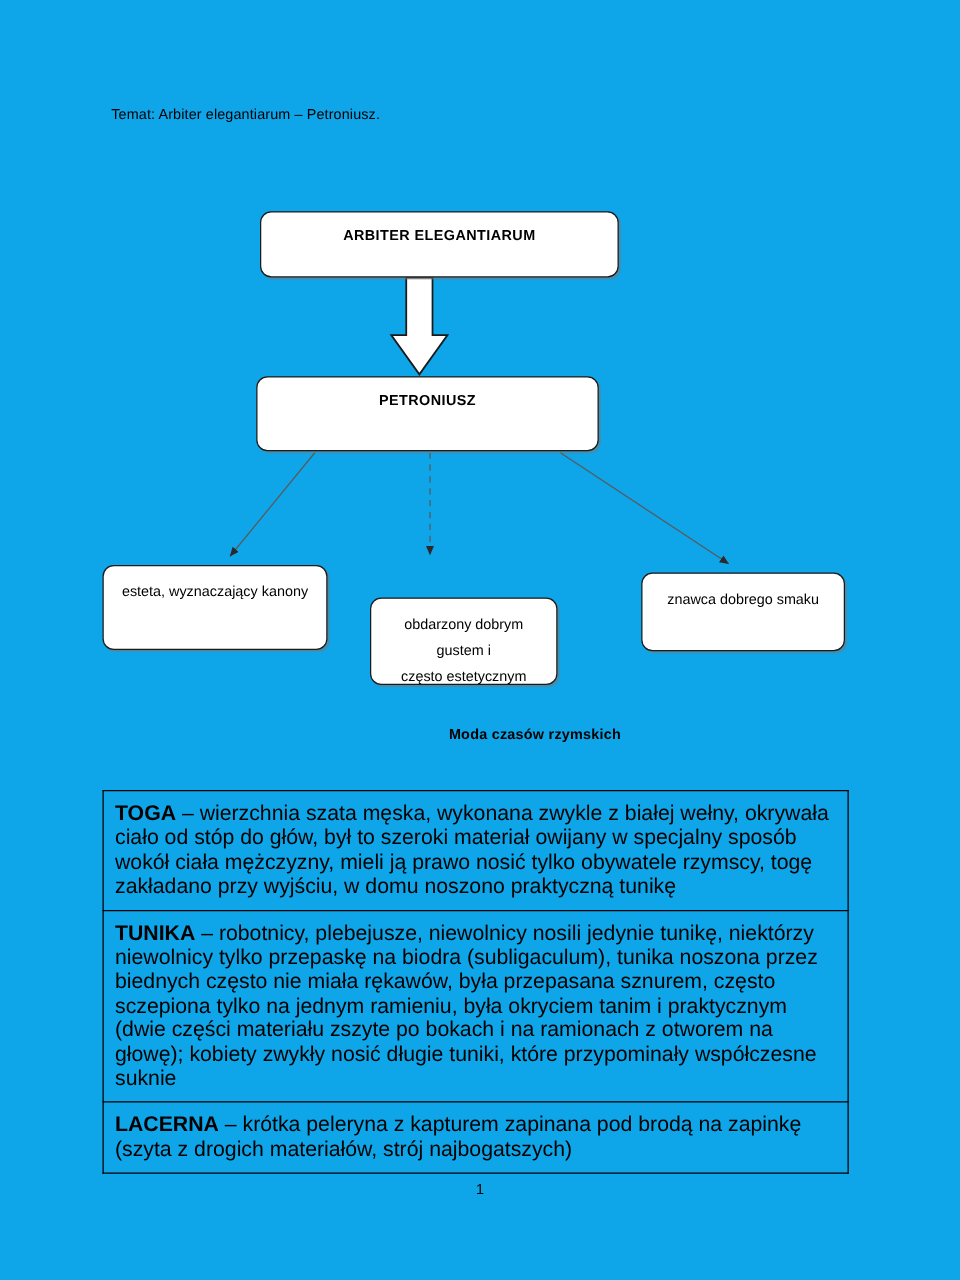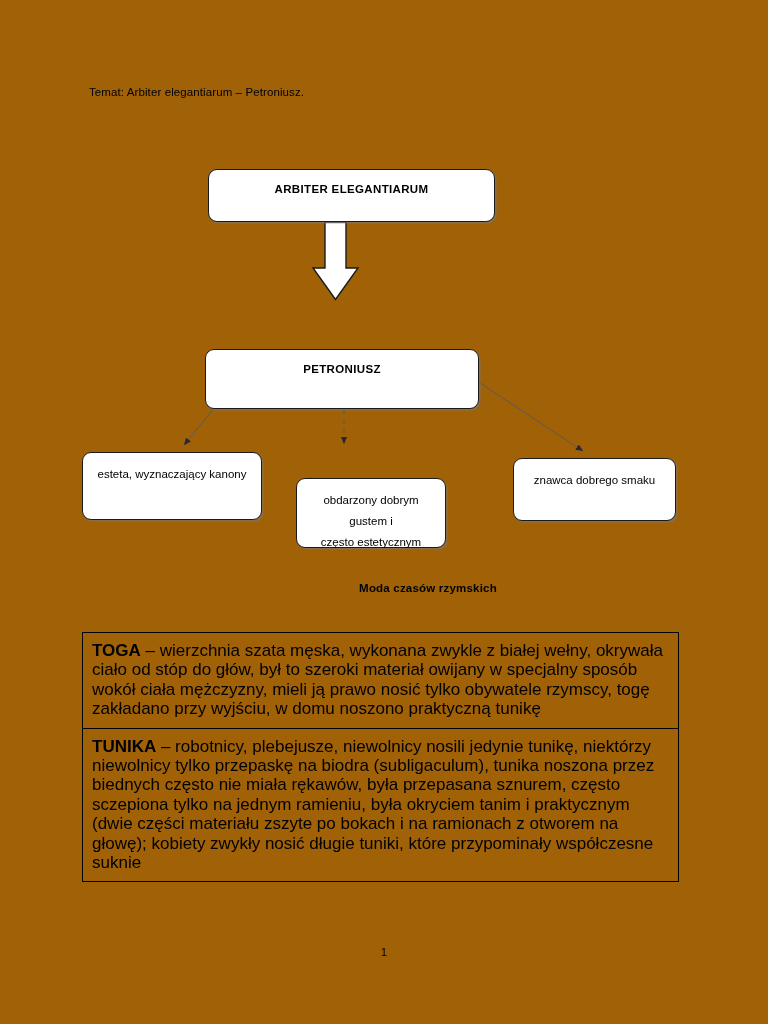--- a/index.html
+++ b/index.html
@@ -13,21 +13,21 @@
     position: relative;
     font-family: "Liberation Sans", sans-serif;
     color: #000000;
     overflow: hidden;
   }
   .page {
     position: absolute;
     left: 0; top: 0;
     width: 768px;
     height: 1024px;
-    background: #a16207;
+    background: #0ea5e9;
   }
 
   
   .topic {
     position: absolute;
     left: 89px;
     top: 84px;
     font-size: 11.5px;
     line-height: 16px;
     letter-spacing: 0.1px;
@@ -65,21 +65,21 @@
   .node-left .node-text {
     text-align: center;
     font-size: 11.5px;
     line-height: 21px;
     top: 11px;
     padding: 0 11px;
     box-sizing: border-box;
   }
 
   #node-arbiter { left: 192px; top: 169px; width: 287px; height: 53px; margin-left: 16px; }
-  #node-petroniusz { left: 205px; top: 301px; width: 274px; height: 60px; margin-top: 48px; }
+  #node-petroniusz { left: 205px; top: 301px; width: 274px; height: 60px; }
   #node-esteta { left: 82px; top: 452px; width: 180px; height: 68px; }
   #node-gust { left: 296px; top: 451px; width: 150px; height: 70px; margin-top: 27px; }
   #node-znawca { left: 513px; top: 458px; width: 163px; height: 63px; }
 
   
   .connectors {
     position: absolute;
     left: 0; top: 0;
     width: 768px;
     height: 560px;
@@ -183,18 +183,21 @@
   <div class="section-heading">Moda czasów rzymskich</div>
 
   <table class="fashion-table">
     <tbody>
       <tr>
         <td><span class="term">TOGA</span><span> – wierzchnia szata męska, wykonana zwykle z białej wełny, okrywała ciało od stóp do głów, był to szeroki materiał owijany w specjalny sposób wokół ciała mężczyzny, mieli ją prawo nosić tylko obywatele rzymscy, togę zakładano przy wyjściu, w domu noszono praktyczną tunikę</span></td>
       </tr>
       <tr>
         <td><span class="term">TUNIKA</span><span> – robotnicy, plebejusze, niewolnicy nosili jedynie tunikę, niektórzy niewolnicy tylko przepaskę na biodra (subligaculum), tunika noszona przez biednych często nie miała rękawów, była przepasana sznurem, często sczepiona tylko na jednym ramieniu, była okryciem tanim i praktycznym (dwie części materiału zszyte po bokach i na ramionach z otworem na głowę); kobiety zwykły nosić długie tuniki, które przypominały współczesne suknie</span></td>
       </tr>
+      <tr>
+        <td><span class="term">LACERNA</span><span> – krótka peleryna z kapturem zapinana pod brodą na zapinkę (szyta z drogich materiałów, strój najbogatszych)</span></td>
+      </tr>
     </tbody>
   </table>
 
   <div class="page-number">1</div>
 
 </div>
 
 </body></html>

